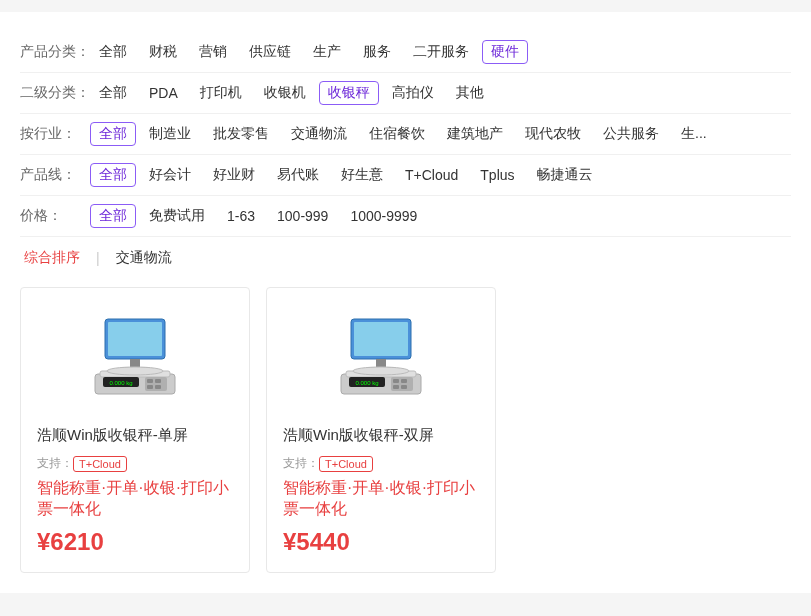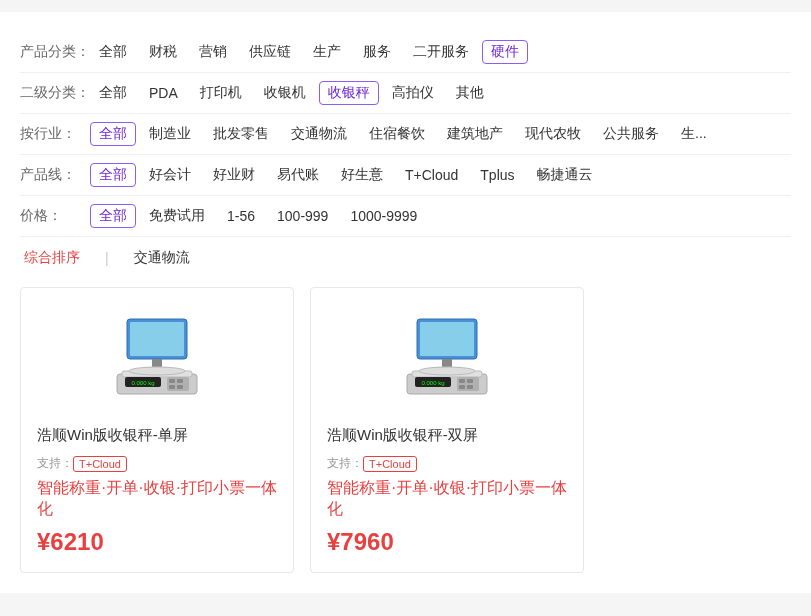--- a/index.html
+++ b/index.html
@@ -3,26 +3,26 @@
   <meta charset="utf-8">
   <style>
     * { box-sizing: border-box; margin: 0; padding: 0; }
     body { font-family: "Microsoft YaHei", "PingFang SC", sans-serif; background: #f5f5f5; font-size: 14px; color: #333; }
     .container { background: #fff; padding: 20px 20px; margin-top: 12px; }
     .filter-row { display: flex; align-items: center; padding: 8px 0; border-bottom: 1px solid #f0f0f0; flex-wrap: nowrap; }
     .filter-label { color: #666; min-width: 70px; flex-shrink: 0; }
     .filter-items { display: flex; gap: 4px; flex-wrap: wrap; align-items: center; text-align: center; }
     .filter-item { cursor: pointer; padding: 2px 8px; color: #333; border-radius: 12px; border: 1px solid transparent; white-space: nowrap; }
     .filter-item.active-outline { color: #6d28d9; border: 1px solid #8b5cf6; border-radius: 4px; }
-    .sort-bar { display: flex; align-items: center; padding: 12px 0 8px 0; gap: 15px; }
+    .sort-bar { display: flex; align-items: center; padding: 12px 0 8px 0; gap: 6px; }
     .sort-item { cursor: pointer; color: #333; padding: 0 4px; }
     .sort-item.active { color: #e84040; }
     .sort-divider { color: #ccc; margin: 0 6px; }
     .product-grid { display: flex; gap: 16px; flex-wrap: wrap; padding-top: 12px; }
-    .product-card { background: #fff; border: 1px solid #e8e8e8; border-radius: 4px; width: 274px; padding: 16px; }
+    .product-card { background: #fff; border: 1px solid #e8e8e8; border-radius: 4px; width: 230px; padding: 16px; }
     .product-img { display: flex; justify-content: center; align-items: center; height: 110px; margin-bottom: 12px; }
     .product-img svg { width: 120px; height: 90px; }
     .product-title { font-size: 15px; color: #333; margin-bottom: 10px; font-weight: 500; }
     .product-support { display: flex; align-items: center; margin-bottom: 6px; }
     .support-label { color: #999; font-size: 12px; }
     .support-tag { color: #e84040; border: 1px solid #e84040; border-radius: 3px; font-size: 11px; padding: 1px 5px; }
     .product-desc { color: #e84040; font-size: 16px; margin-bottom: 8px; }
     .product-price { color: #e84040; font-size: 24px; font-weight: bold; }
   </style>
 </head>
@@ -81,21 +81,21 @@
         <span class="filter-item">T+Cloud</span>
         <span class="filter-item">Tplus</span>
         <span class="filter-item">畅捷通云</span>
       </div>
   </div>
   <div class="filter-row">
     <span class="filter-label">价格：</span>
     <div class="filter-items">
     <span class="filter-item active-outline">全部</span>
         <span class="filter-item">免费试用</span>
-        <span class="filter-item">1-56</span>
+        <span class="filter-item">1-63</span>
         <span class="filter-item">100-999</span>
         <span class="filter-item">1000-9999</span>
       </div>
   </div>
 
   <div class="sort-bar">
     <span class="sort-item active">综合排序</span>
     <span class="sort-divider">|</span>
     <span class="sort-item">交通物流</span>
   </div>
@@ -159,16 +159,16 @@
         <rect x="28" y="63" width="36" height="10" rx="2" fill="#222"></rect>
         <text x="46" y="71" font-size="6" fill="#0f0" text-anchor="middle">0.000 kg</text>
       </svg>
     </div>
     <div class="product-title">浩顺Win版收银秤-双屏</div>
     <div class="product-support">
       <span class="support-label">支持：</span>
       <span class="support-tag">T+Cloud</span>
     </div>
     <div class="product-desc">智能称重·开单·收银·打印小票一体化</div>
-    <div class="product-price">¥7960</div>
+    <div class="product-price">¥5440</div>
   </div>
     </div>
 </div>
 
 </body></html>

